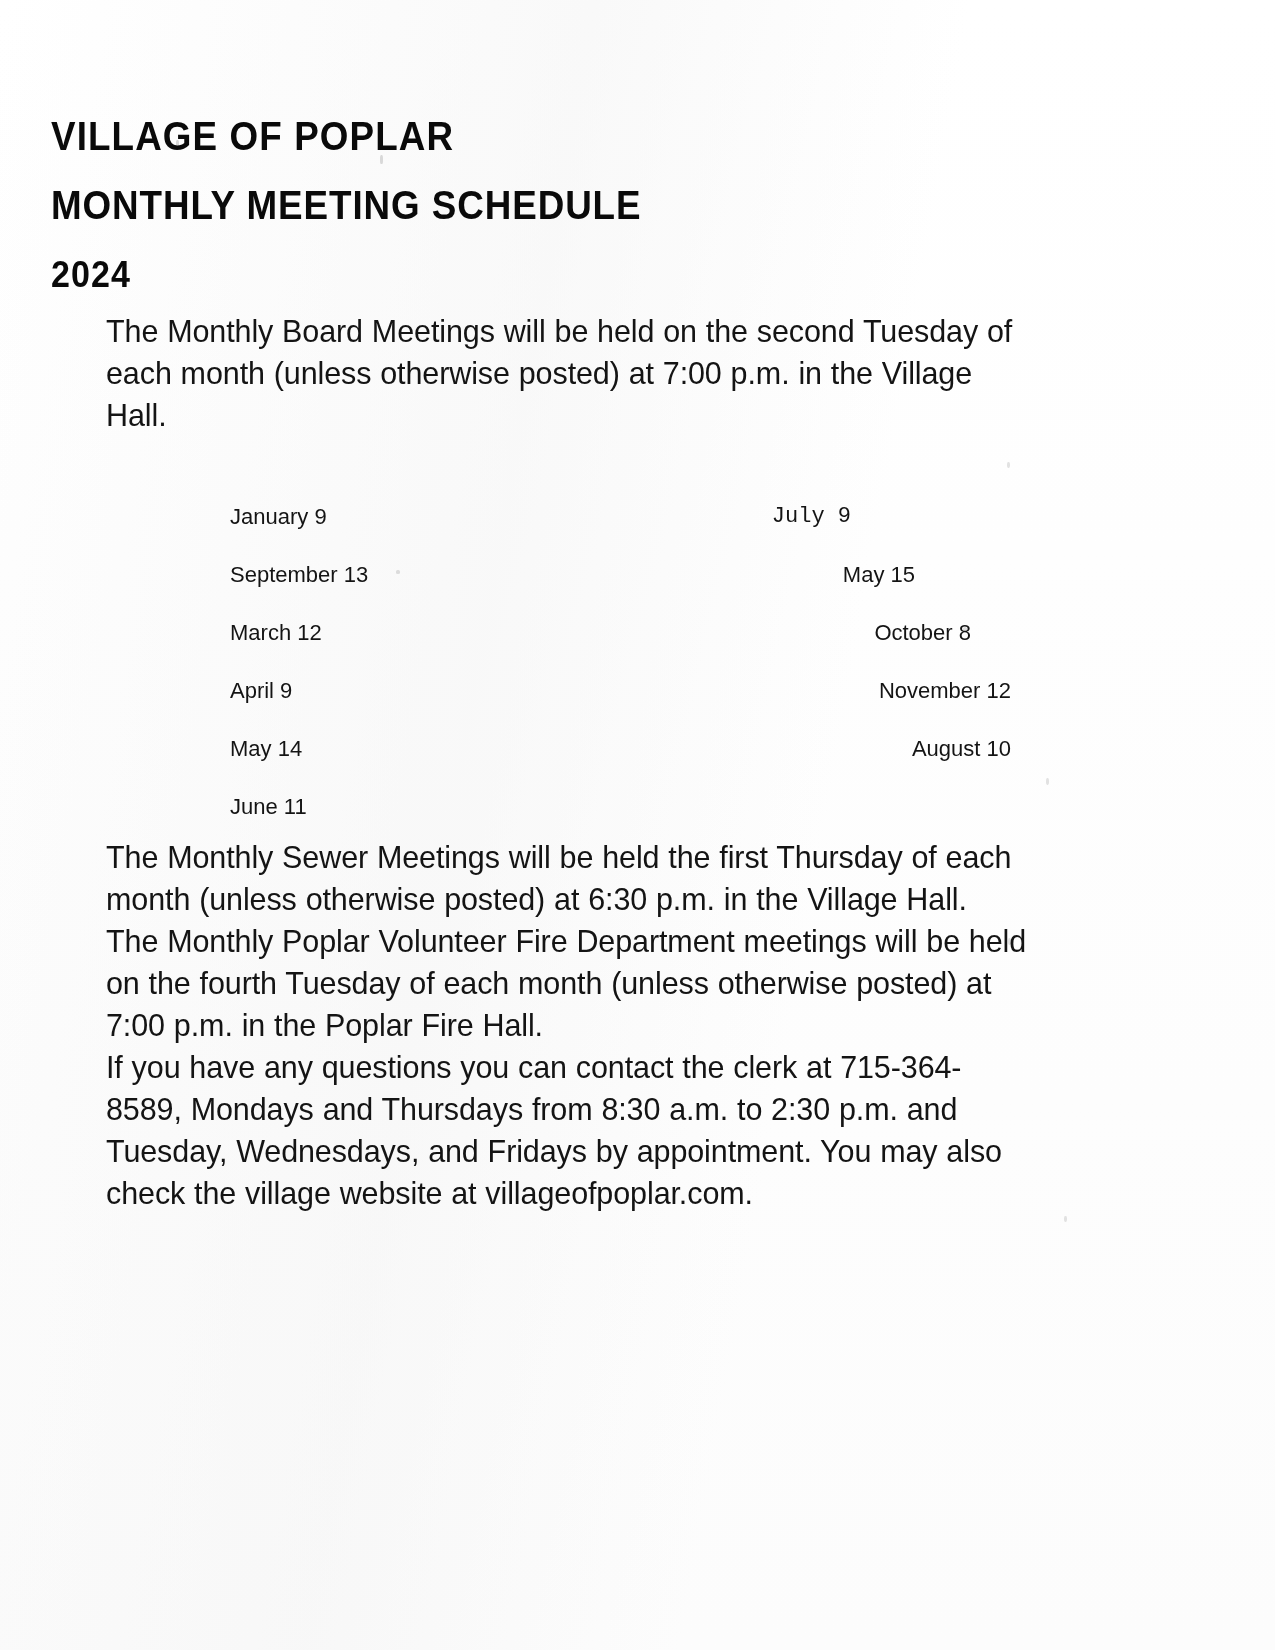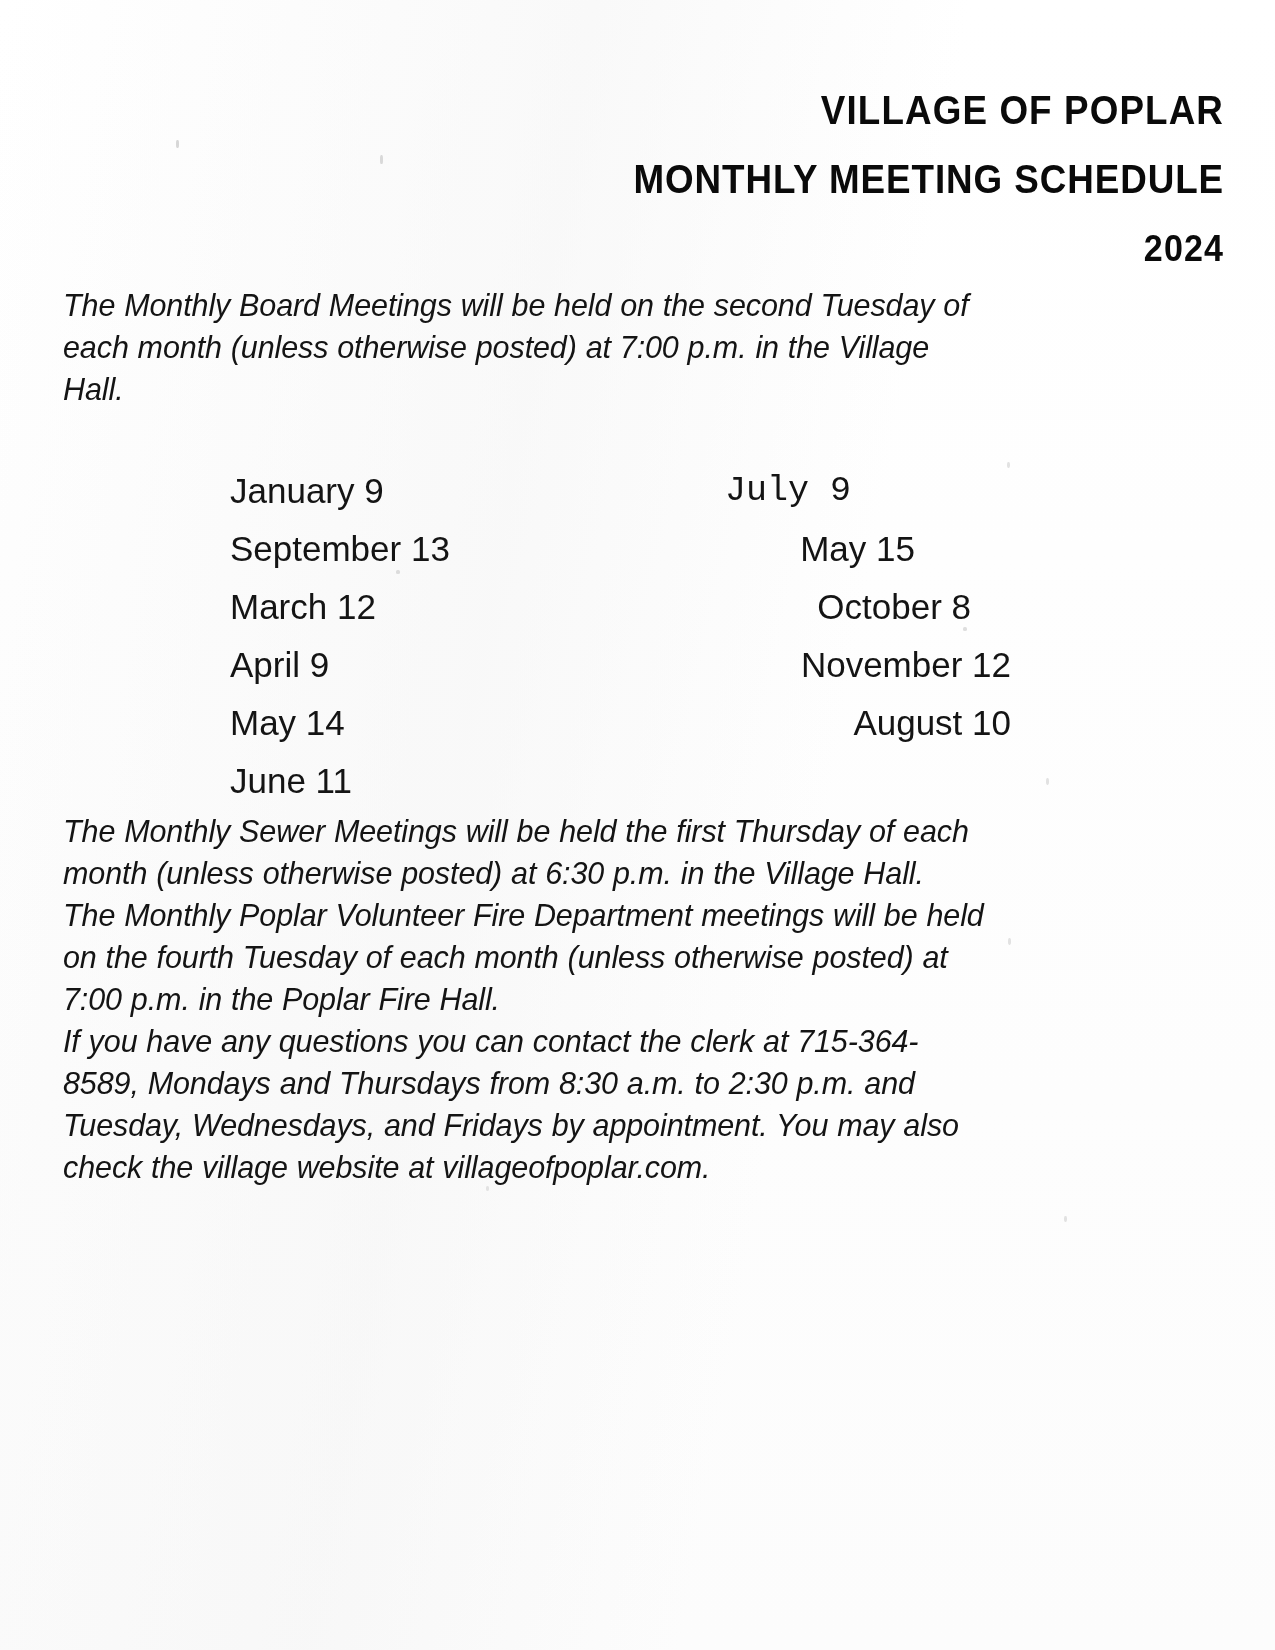--- a/index.html
+++ b/index.html
@@ -39,41 +39,40 @@
   }
 
   .content {
     position: absolute;
     left: 0; top: 0;
     width: 1275px;
   }
 
   
   .heading-block {
-    text-align: right;
-    padding-top: 76px;
+    text-align: left;
+    padding-top: 102px;
   }
   .title-line {
     font-family: "Liberation Sans Narrow", "Liberation Sans", "DejaVu Sans Condensed", sans-serif;
     font-weight: 700;
     color: #0a0a0a;
     letter-spacing: 0.5px;
     font-stretch: condensed;
     transform: scaleX(0.92);
     transform-origin: center;
   }
   .title-1 { font-size: 40px; line-height: 68px; letter-spacing: 1.2px; }
   .title-2 { font-size: 40px; line-height: 70px; letter-spacing: 1.0px; }
   .title-3 { font-size: 37px; line-height: 70px; letter-spacing: 1.2px; }
 
   
   .body-wrap {
-    margin-left: 63px;
+    margin-left: 106px;
     width: 925px;
-    font-style: italic;
   }
   p.para {
     margin: 0;
     font-size: 30.5px;
     line-height: 42px;
     color: #141414;
     font-family: "Liberation Sans Narrow", "Liberation Sans", "DejaVu Sans", sans-serif;
     font-stretch: condensed;
     letter-spacing: -0.1px;
     word-spacing: 0.5px;
@@ -97,21 +96,21 @@
     box-sizing: border-box;
     align-items: flex-start;
   }
   .col-right {
     width: 455px;
     box-sizing: border-box;
     padding-right: 62px;
     align-items: flex-end;
   }
   .month-item {
-    font-size: 35px;
+    font-size: 22px;
     line-height: 58px;
     color: #141414;
     font-family: "Liberation Sans Narrow", "Liberation Sans", "DejaVu Sans", sans-serif;
     font-stretch: condensed;
     white-space: nowrap;
   }
   .col-right .month-item.first { margin-right: 160px; font-family: Liberation Mono, monospace; }
   .col-right .month-item.second { margin-right: 96px; }
   .col-right .month-item.fourth { margin-right: 40px; }
 

